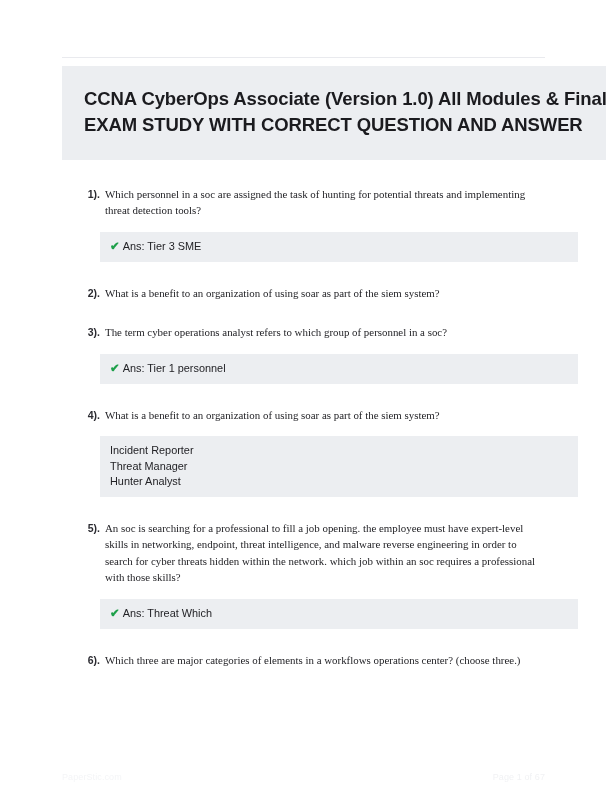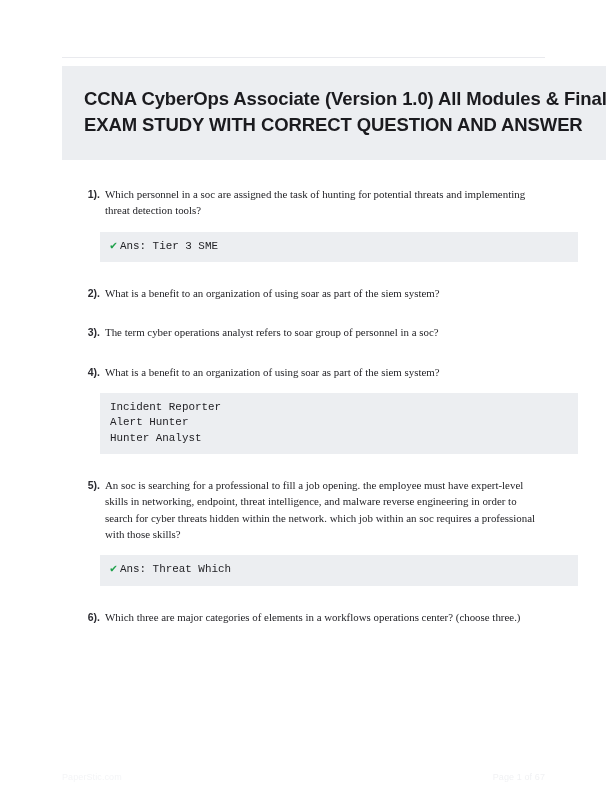--- a/index.html
+++ b/index.html
@@ -88,21 +88,20 @@
     margin-right: -33px;
     padding: 7px 10px 8px 10px;
     box-sizing: border-box;
   }
 
   .ans-line {
     font-size: 10.9px;
     line-height: 15.2px;
     color: #232327;
     white-space: pre-wrap;
-    font-family: Liberation Mono, monospace;
   }
 
   .check {
     color: #1ea04a;
     font-size: 11.5px;
     font-weight: 700;
     margin-right: 3px;
     line-height: 1;
   }
 
@@ -144,28 +143,31 @@
         <div class="answer-box">
           <div class="ans-line"><span class="check">✔</span><span>Ans: Tier 3 SME</span></div>
         </div>
       </div>
       <div class="qblock">
         <div class="qnum">2).</div>
         <p class="qtext">What is a benefit to an organization of using soar as part of the siem system?</p>
       </div>
       <div class="qblock">
         <div class="qnum">3).</div>
-        <p class="qtext">The term cyber operations analyst refers to soar group of personnel in a soc?</p>
+        <p class="qtext">The term cyber operations analyst refers to which group of personnel in a soc?</p>
+        <div class="answer-box">
+          <div class="ans-line"><span class="check">✔</span><span>Ans: Tier 1 personnel</span></div>
+        </div>
       </div>
       <div class="qblock">
         <div class="qnum">4).</div>
         <p class="qtext">What is a benefit to an organization of using soar as part of the siem system?</p>
         <div class="answer-box">
           <div class="ans-line"><span>Incident Reporter</span></div>
-          <div class="ans-line"><span>Alert Hunter</span></div>
+          <div class="ans-line"><span>Threat Manager</span></div>
           <div class="ans-line"><span>Hunter Analyst</span></div>
         </div>
       </div>
       <div class="qblock">
         <div class="qnum">5).</div>
         <p class="qtext">An soc is searching for a professional to fill a job opening. the employee must have expert-level skills in networking, endpoint, threat intelligence, and malware reverse engineering in order to search for cyber threats hidden within the network. which job within an soc requires a professional with those skills?</p>
         <div class="answer-box">
           <div class="ans-line"><span class="check">✔</span><span>Ans: Threat Which</span></div>
         </div>
       </div>

